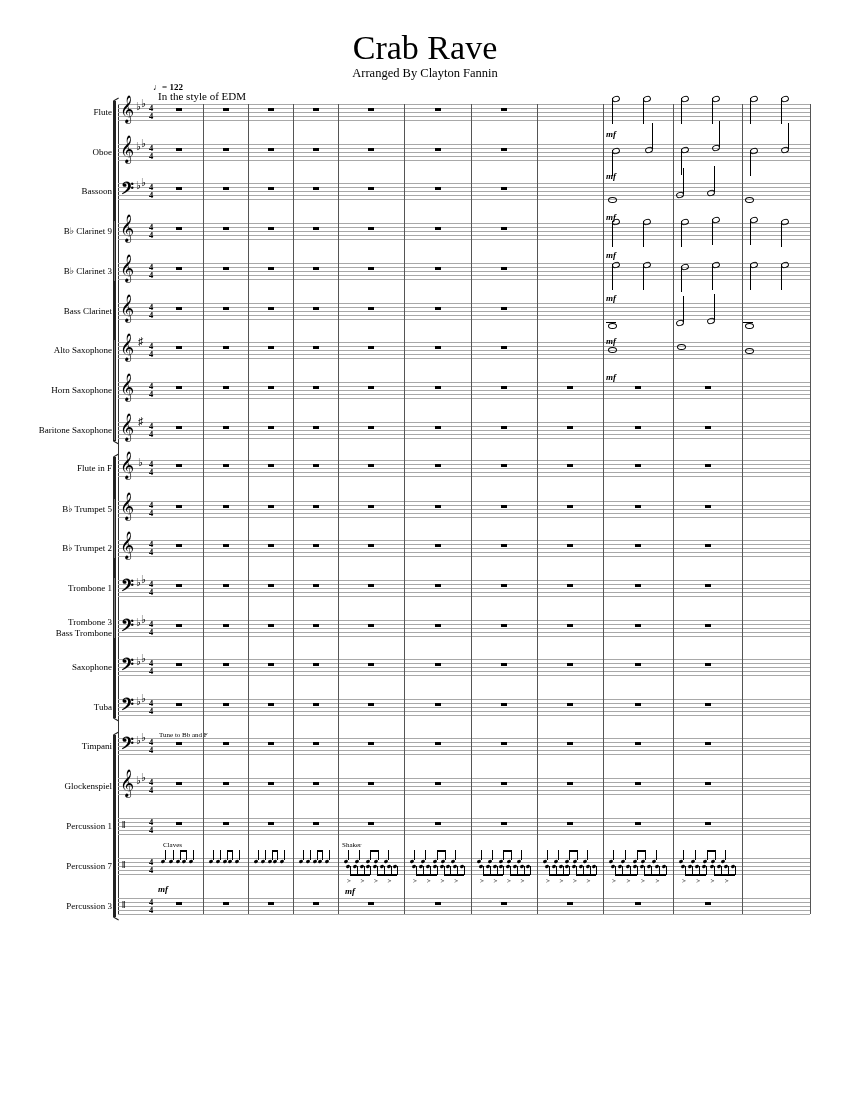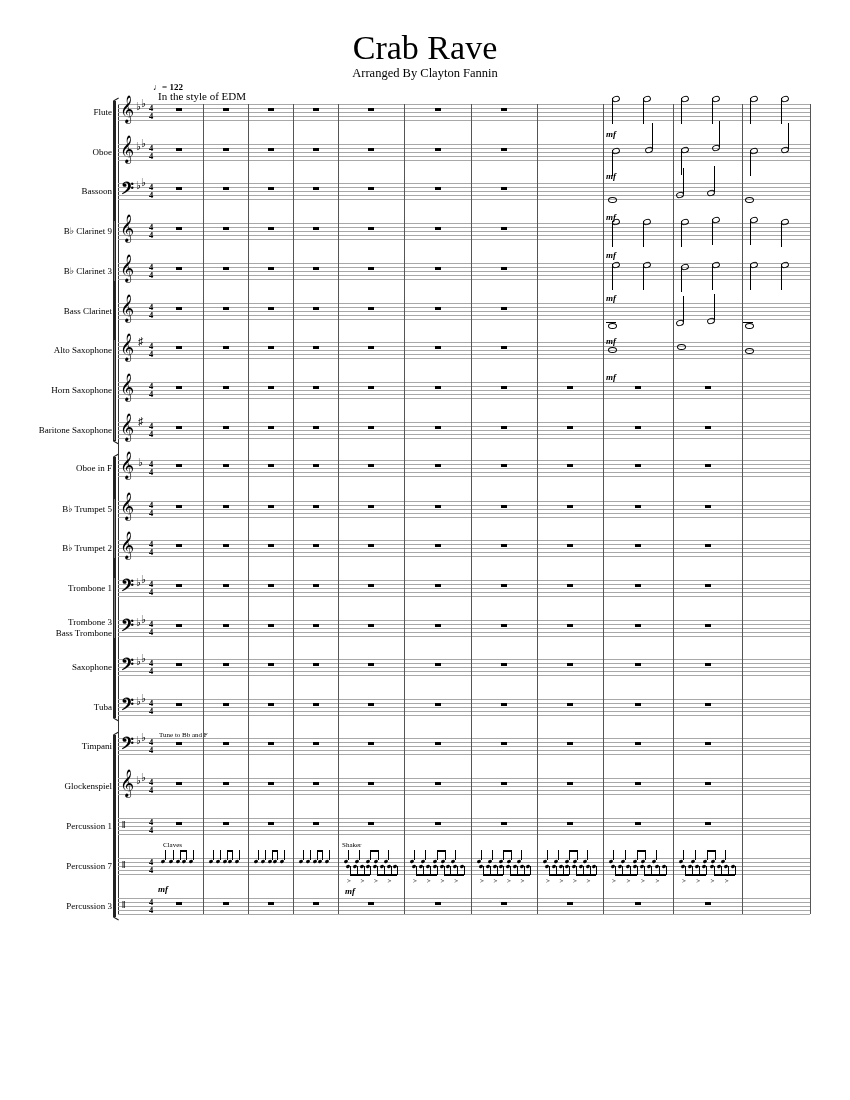--- a/index.html
+++ b/index.html
@@ -347,21 +347,21 @@
     <div class="rest" style="left: 222.5px; top: 426.1px;"></div>
     <div class="rest" style="left: 267.5px; top: 426.1px;"></div>
     <div class="rest" style="left: 312.5px; top: 426.1px;"></div>
     <div class="rest" style="left: 368px; top: 426.1px;"></div>
     <div class="rest" style="left: 434.5px; top: 426.1px;"></div>
     <div class="rest" style="left: 501px; top: 426.1px;"></div>
     <div class="rest" style="left: 567px; top: 426.1px;"></div>
     <div class="rest" style="left: 635px; top: 426.1px;"></div>
     <div class="rest" style="left: 704.5px; top: 426.1px;"></div>
     <div class="inst" style="top: 463px;">
-      <div>Oboe in F</div>
+      <div>Flute in F</div>
     </div>
     <div class="staff" style="top: 460.2px; height: 15.6px;">
       <div class="line" style="top: 0px;"></div>
       <div class="line" style="top: 3.9px;"></div>
       <div class="line" style="top: 7.8px;"></div>
       <div class="line" style="top: 11.7px;"></div>
       <div class="line" style="top: 15.6px;"></div>
     </div>
     <div class="bar" style="left: 203px; top: 460.2px; height: 41px;"></div>
     <div class="bar" style="left: 248px; top: 460.2px; height: 41px;"></div>

